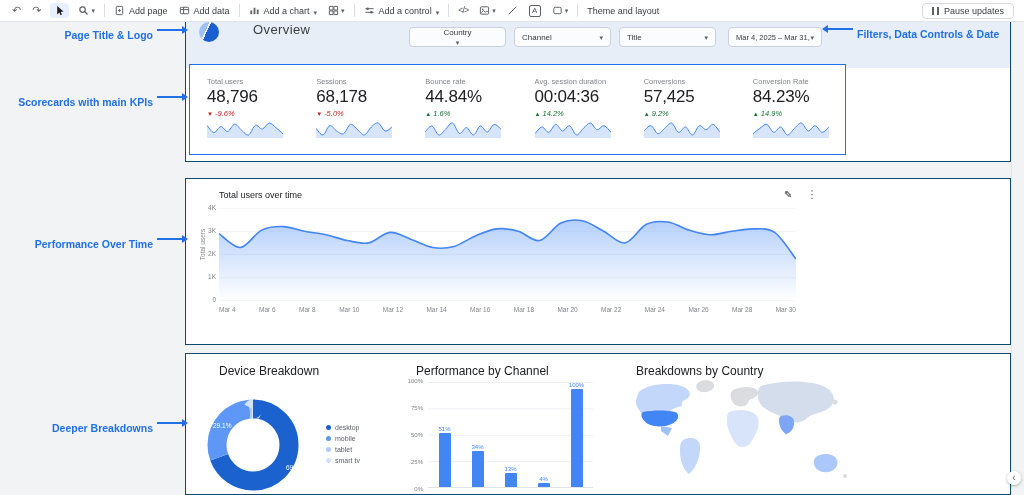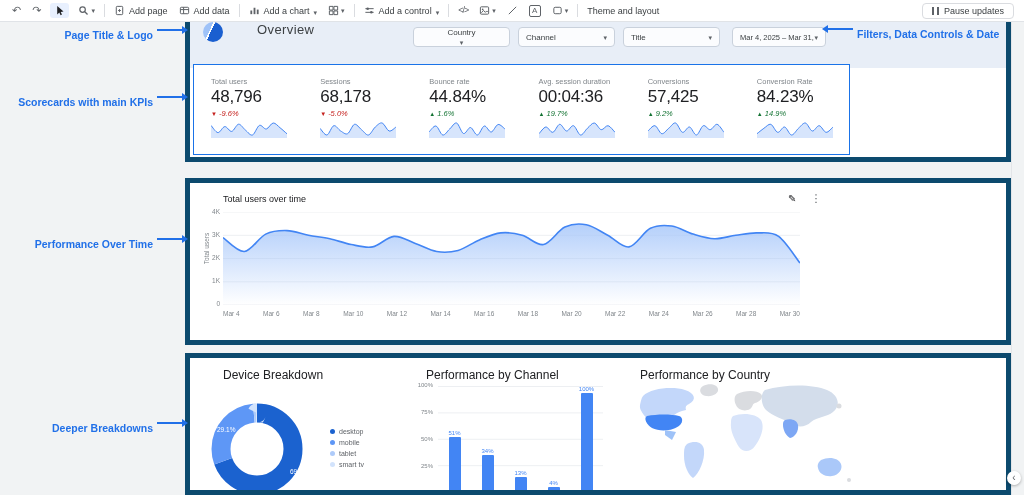--- a/index.html
+++ b/index.html
@@ -32,21 +32,21 @@
   .ann-left { left:0; width:183px; justify-content:flex-end; }
   .ann-text { font-size:10.5px; font-weight:bold; color:#2170e8; text-align:right; line-height:1.15; white-space:nowrap; }
   .arrow-r { width:26px; height:2px; background:#2170e8; position:relative; flex:none; }
   .arrow-r::after { content:''; position:absolute; right:-5px; top:-3px;
     border-left:6px solid #2170e8; border-top:4px solid transparent; border-bottom:4px solid transparent; }
   .arrow-l { width:26px; height:2px; background:#2170e8; position:relative; flex:none; }
   .arrow-l::after { content:''; position:absolute; left:-5px; top:-3px;
     border-right:6px solid #2170e8; border-top:4px solid transparent; border-bottom:4px solid transparent; }
   
   .canvas { position:absolute; left:185px; top:22px; width:826px; height:473px; }
-  .block { position:absolute; left:0; width:826px; background:#fff; border:5px solid #0c4a6e; }
+  .block { position:absolute; left:0; width:826px; background:#fff; border:1px solid #0c4a6e; }
   .head-block { top:0; height:140px; border-top:none; }
   .band { position:relative; height:46px; background:#e8eef7; display:flex; align-items:flex-start; padding:0 13px; }
   .logo { width:20px; height:20px; border-radius:50%; flex:none;
     background:linear-gradient(115deg,#9ec2f8 0 36%,#fff 36% 42%,#1a5fd0 42% 100%); }
   .report-title { font-size:13px; font-weight:400; color:#3c4043; margin-left:34px; letter-spacing:.4px; }
   .filter-chip { position:absolute; top:5px; height:20px; background:#fbfcfe; border:1px solid #c9d1dc;
     border-radius:4px; display:flex; align-items:center; justify-content:space-between; padding:0 7px;
     font-size:8px; color:#3c4043; }
   .chip-country { left:223px; width:97px;flex-direction:column; }
   .chip-channel { left:328px; width:97px; }
@@ -72,21 +72,21 @@
     color:#80868b; transform:rotate(-90deg); }
   .yticks { position:absolute; left:6px; top:25px; width:24px; height:99px; display:flex;
     flex-direction:column; justify-content:space-between; align-items:flex-end; font-size:6.5px; color:#80868b; }
   .plot { position:absolute; left:33px; top:29px; width:577px; height:93px; }
   .xticks { position:absolute; left:33px; top:127px; width:577px; display:flex;
     justify-content:space-between; font-size:6.5px; color:#80868b; }
   
   .bottom-block { top:331px; height:142px; overflow:hidden; }
   .panel { position:absolute; top:0; height:100%; }
   .p-device { left:0; width:230px; }
-  .p-channel { left:226px; width:200px; }
+  .p-channel { left:220px; width:200px; }
   .p-country { left:430px; width:396px; }
   .b-title { position:absolute; top:10px; font-size:12px; color:#202124; white-space:nowrap; }
   .p-device .b-title { left:33px; }
   .p-channel .b-title { left:10px; }
   .p-country .b-title { left:20px; }
   #donut { position:absolute; left:18px; top:42px; width:98px; height:98px; }
   .pct { position:absolute; font-size:6.5px; color:#fff; }
   .pct-mobile { left:27px; top:68px; }
   .pct-desktop { left:100px; top:110px; }
   .legend { position:absolute; left:140px; top:70px; display:flex; flex-direction:column; gap:4px;
@@ -293,21 +293,21 @@
           <div class="sc-spark"><svg width="76" height="17">
                 <path d="M0.0,11.0C1.2,10.0 4.6,4.5 6.9,5.0C9.2,5.5 11.5,13.5 13.8,14.0C16.1,14.5 18.4,10.0 20.7,8.0C23.0,6.0 25.3,1.3 27.6,2.0C29.9,2.7 32.2,11.8 34.5,12.5C36.8,13.3 39.2,6.3 41.5,6.5C43.8,6.8 46.1,14.3 48.4,14.0C50.7,13.8 53.0,5.5 55.3,5.0C57.6,4.5 59.9,11.2 62.2,11.0C64.5,10.7 66.8,4.0 69.1,3.5C71.4,3.0 74.8,7.3 76.0,8.0 L76,17 L0,17 Z" fill="#d7e5fc"></path>
                 <path d="M0.0,11.0C1.2,10.0 4.6,4.5 6.9,5.0C9.2,5.5 11.5,13.5 13.8,14.0C16.1,14.5 18.4,10.0 20.7,8.0C23.0,6.0 25.3,1.3 27.6,2.0C29.9,2.7 32.2,11.8 34.5,12.5C36.8,13.3 39.2,6.3 41.5,6.5C43.8,6.8 46.1,14.3 48.4,14.0C50.7,13.8 53.0,5.5 55.3,5.0C57.6,4.5 59.9,11.2 62.2,11.0C64.5,10.7 66.8,4.0 69.1,3.5C71.4,3.0 74.8,7.3 76.0,8.0" fill="none" stroke="#4285f4" stroke-width="1"></path>
               </svg></div>
         </div>
         <div class="scorecard">
           <div class="sc-label">Avg. session duration</div>
           <div class="sc-value">00:04:36</div>
           <div class="sc-delta">
             <span class="arr" style="color: rgb(19, 115, 51);">▲</span>
-            <span style="color: rgb(19, 115, 51);">19.7%</span>
+            <span style="color: rgb(19, 115, 51);">14.2%</span>
           </div>
           <div class="sc-spark"><svg width="76" height="17">
                 <path d="M0.0,12.7C1.2,11.6 4.6,6.2 6.9,6.0C9.2,5.8 11.5,11.8 13.8,11.3C16.1,10.9 18.4,3.6 20.7,3.3C23.0,3.1 25.3,9.8 27.6,10.0C29.9,10.2 32.2,4.0 34.5,4.7C36.8,5.3 39.2,13.6 41.5,14.0C43.8,14.4 46.1,9.3 48.4,7.3C50.7,5.3 53.0,1.8 55.3,2.0C57.6,2.2 59.9,8.2 62.2,8.7C64.5,9.1 66.8,4.2 69.1,4.7C71.4,5.1 74.8,10.2 76.0,11.3 L76,17 L0,17 Z" fill="#d7e5fc"></path>
                 <path d="M0.0,12.7C1.2,11.6 4.6,6.2 6.9,6.0C9.2,5.8 11.5,11.8 13.8,11.3C16.1,10.9 18.4,3.6 20.7,3.3C23.0,3.1 25.3,9.8 27.6,10.0C29.9,10.2 32.2,4.0 34.5,4.7C36.8,5.3 39.2,13.6 41.5,14.0C43.8,14.4 46.1,9.3 48.4,7.3C50.7,5.3 53.0,1.8 55.3,2.0C57.6,2.2 59.9,8.2 62.2,8.7C64.5,9.1 66.8,4.2 69.1,4.7C71.4,5.1 74.8,10.2 76.0,11.3" fill="none" stroke="#4285f4" stroke-width="1"></path>
               </svg></div>
         </div>
         <div class="scorecard">
           <div class="sc-label">Conversions</div>
           <div class="sc-value">57,425</div>
           <div class="sc-delta">
@@ -437,21 +437,21 @@
               <span class="bar-val">4%</span>
               <div class="bar" style="height: 4%;"></div>
             </div>
             <div class="bar-col">
               <span class="bar-val">100%</span>
               <div class="bar" style="height: 100%;"></div>
             </div>
           </div>
       </div>
       <div class="panel p-country">
-        <div class="b-title">Performance by Country</div>
+        <div class="b-title">Breakdowns by Country</div>
         <div class="map">
           <svg width="240" height="120" viewBox="0 0 240 120">
             <path d="M78 8c6-3 14-2 15 3 1 4-5 8-12 7-6-1-8-7-3-10z" fill="#dadce0"></path>
             <path d="M18 18c8-8 30-10 42-6 10 3 12 10 4 14-3 1-4 3-3 6l-4 1c-8 2-12 8-17 14-6 7-14 3-17-4-3-6-9-10-8-16 1-4 1-6 3-9z" fill="#c3d7fa"></path>
             <path d="M22 38c10-2 24-2 32 0 4 1 4 6 1 9-6 6-20 7-28 3-5-3-9-10-5-12z" fill="#4285f4"></path>
             <path d="M40 52l11 2-4 8-7-5z" fill="#9ec2f8"></path>
             <path d="M62 66c8-4 16-2 17 6 1 10-5 24-11 28-5-3-9-13-9-22 0-6 0-9 3-12z" fill="#c3d7fa"></path>
             <path d="M112 16c8-4 20-4 24 0 3 3-1 8-6 9-3 1-2 4-5 6-5 3-12 1-14-4-2-4-2-9 1-11z" fill="#dadce0"></path>
             <path d="M108 38c10-4 24-2 28 4 4 7 0 18-6 26-4 6-12 7-16 1-4-7-9-16-8-24 0-3 0-5 2-7z" fill="#d8e4fa"></path>
             <path d="M140 12c20-6 48-6 62 0 12 5 14 16 6 22-6 5-16 5-22 10-5 5-13 6-19 2-8-5-20-8-26-14-5-5-6-16-1-20z" fill="#d3ddeb"></path>

